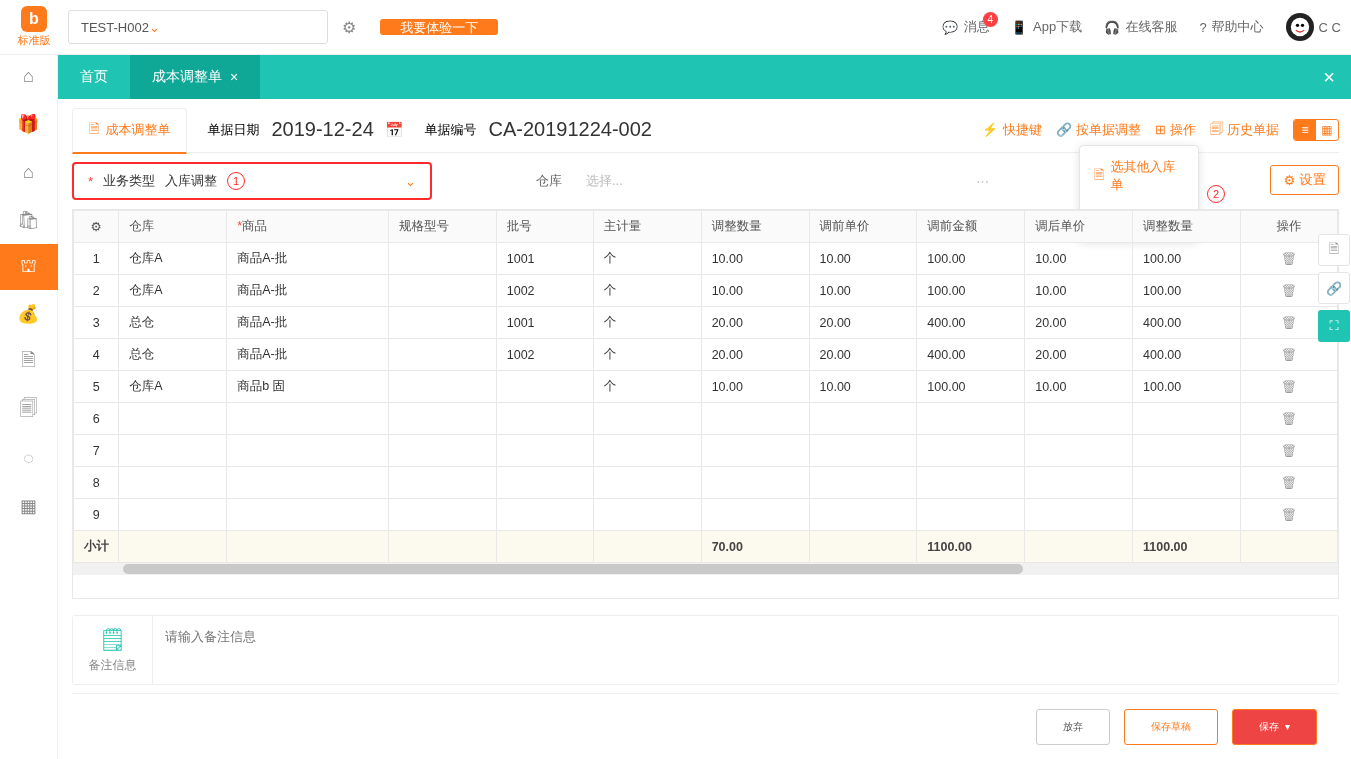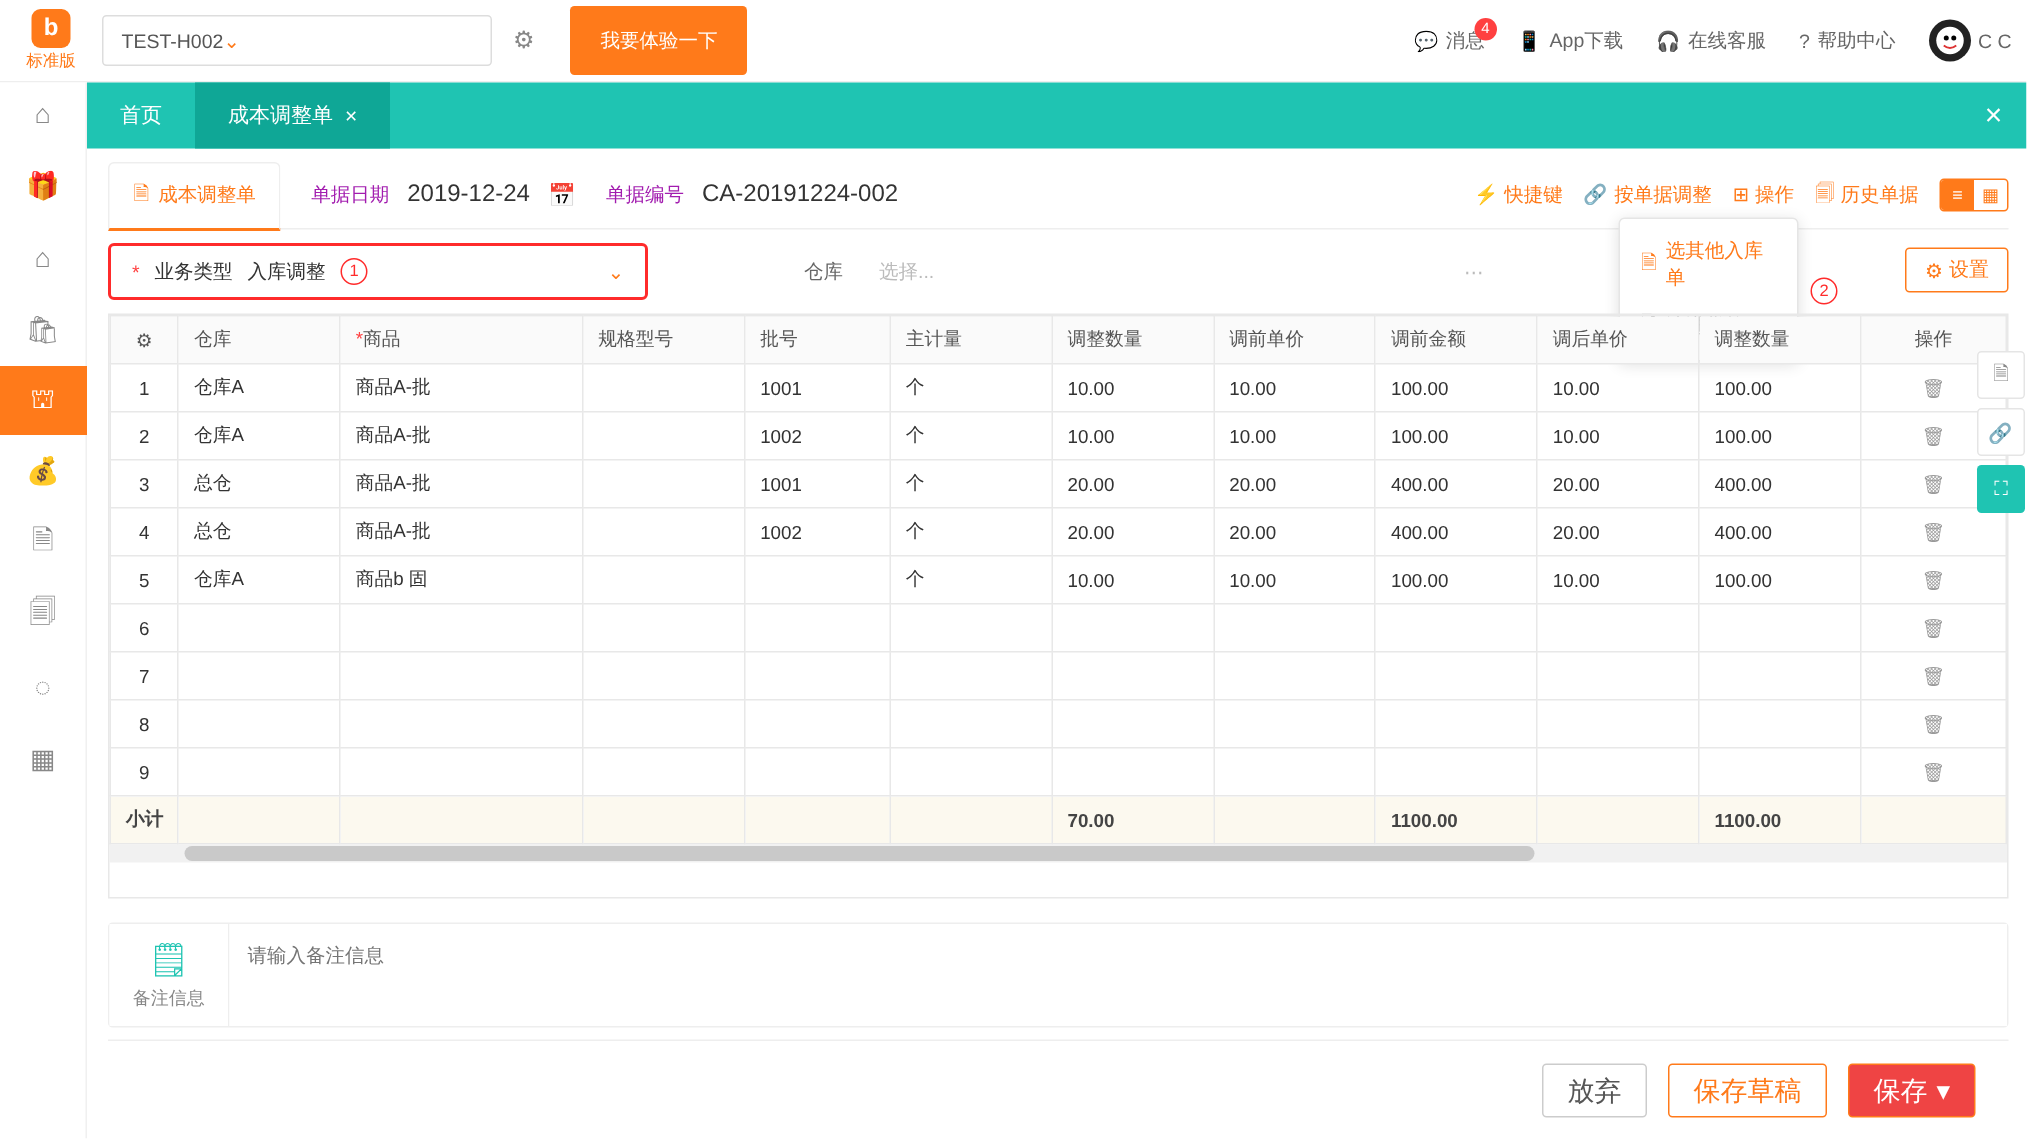--- a/index.html
+++ b/index.html
@@ -5,40 +5,40 @@
 *{box-sizing:border-box;margin:0;padding:0;font-family:"Microsoft YaHei","PingFang SC",Arial,sans-serif}
 body{background:#fff;font-size:13px;color:#333;overflow:hidden}
 .app{width:1351px;height:759px;display:flex;flex-direction:column}
 .topbar{height:55px;display:flex;align-items:center;padding:0 10px;border-bottom:1px solid #eee}
 .logo-box{width:48px;display:flex;flex-direction:column;align-items:center;gap:1px}
 .logo{width:26px;height:26px;border-radius:6px;background:#ff7a1a;display:flex;align-items:center;justify-content:center;color:#fff;font-weight:bold;font-size:16px}
 .logo-sub{font-size:11px;color:#ff7a1a}
 .org-select{width:260px;height:34px;border:1px solid #ddd;border-radius:3px;display:flex;align-items:center;padding:0 12px;margin-left:10px;color:#555}
 .org-select .chev{color:#ff7a1a}
 .gear-top{margin-left:14px;color:#888;font-size:16px}
-.cta{margin-left:24px;background:#ff7a1a;color:#fff;border:none;height:46px;padding:0 20px;border-radius:3px;font-size:13px}
+.cta{margin-left:24px;background:#ff7a1a;color:#fff;border:none;height:16px;padding:0 20px;border-radius:3px;font-size:13px}
 .top-right{margin-left:auto;display:flex;align-items:center;gap:22px;color:#666}
 .tr-item{display:flex;align-items:center;gap:5px;position:relative}
 .badge{position:absolute;top:-6px;right:-8px;background:#ff4040;color:#fff;font-size:10px;border-radius:8px;min-width:15px;height:15px;display:flex;align-items:center;justify-content:center;padding:0 3px}
 .avatar{width:28px;height:28px;border-radius:50%;background:#222;display:flex;align-items:center;justify-content:center}
 .avatar svg{width:20px;height:20px}
 .main{flex:1;display:flex;min-height:0}
 .leftnav{width:58px;background:#fff;display:flex;flex-direction:column;align-items:center;padding-top:10px;gap:26px;border-right:1px solid #f0f0f0}
 .nav-ic{width:22px;height:22px;color:#888;display:flex;align-items:center;justify-content:center;font-size:18px}
 .nav-ic.active{background:#ff7a1a;color:#fff;width:58px;height:46px;margin-top:-13px;margin-bottom:-13px}
 .content{flex:1;display:flex;flex-direction:column;min-width:0}
 .tabbar{height:44px;background:#1fc4b2;display:flex;align-items:center}
 .tab{height:44px;padding:0 22px;display:flex;align-items:center;color:#fff;gap:8px;font-size:14px}
 .tab.active{background:#0fa796}
 .tab-close{margin-left:auto;width:44px;display:flex;align-items:center;justify-content:center;color:#fff;font-size:20px}
 .doc{flex:1;padding:8px 12px 0 14px;display:flex;flex-direction:column;min-height:0}
 .doc-header{display:flex;align-items:center;height:46px;gap:12px;border-bottom:1px solid #eee}
 .doc-tab{height:46px;display:flex;align-items:center;gap:6px;color:#ff7a1a;padding:0 16px;border:1px solid #eee;border-bottom:2px solid #ff7a1a;border-top-left-radius:4px;border-top-right-radius:4px;background:#fff;position:relative;top:1px}
-.hdr-lbl{color:#a21caf;margin-left:8px}
-.hdr-val{color:#333;font-size:16px}
+.hdr-lbl{color:#000000;margin-left:8px}
+.hdr-val{color:#333;font-size:20px}
 .cal-ic{color:#ff7a1a;font-size:15px}
 .hdr-right{margin-left:auto;display:flex;align-items:center;gap:14px;color:#ff7a1a;font-size:13px}
 .hdr-btn{display:flex;align-items:center;gap:4px}
 .view-toggle{display:flex;border:1px solid #ff7a1a;border-radius:3px;overflow:hidden}
 .vt{width:22px;height:20px;display:flex;align-items:center;justify-content:center;font-size:12px}
 .vt.active{background:#ff7a1a;color:#fff}
 .filter-row{display:flex;align-items:center;height:56px;gap:24px;position:relative}
 .biz-box{border:2px solid #ff2b2b;border-radius:4px;height:38px;width:360px;display:flex;align-items:center;padding:0 14px;gap:10px;color:#333}
 .req{color:#ff4040}
 .biz-box .chev{margin-left:auto;color:#ff7a1a}
@@ -63,21 +63,21 @@
 .col-op{width:90px;text-align:center}
 .trash{color:#999}
 .subtotal td{background:#fcf9ef;font-weight:bold;color:#444}
 .hscroll{height:12px;background:#f1f1f1;position:relative}
 .hscroll-thumb{position:absolute;left:50px;top:1px;height:10px;width:900px;background:#c9c9c9;border-radius:5px}
 .remark{display:flex;margin-top:16px;border:1px solid #eee;border-radius:3px;height:70px}
 .remark-l{width:80px;background:#fff;display:flex;flex-direction:column;align-items:center;justify-content:center;gap:4px;color:#888;font-size:12px;border-right:1px solid #eee}
 .remark-ic{color:#1fc4b2;font-size:22px}
 .remark-in{flex:1;border:none;padding:12px;font-size:13px;color:#bbb;resize:none;outline:none}
 .footer{height:66px;display:flex;align-items:center;justify-content:flex-end;gap:14px;padding:0 22px;border-top:1px solid #eee;margin-top:8px}
-.btn{height:36px;padding:0 16px;border-radius:3px;font-size:18px;display:flex;align-items:center;gap:6px;cursor:pointer}
+.btn{height:36px;padding:0 26px;border-radius:3px;font-size:10px;display:flex;align-items:center;gap:6px;cursor:pointer}
 .btn-ghost{background:#fff;border:1px solid #ccc;color:#555}
 .btn-outline{background:#fff;border:1px solid #ff7a1a;color:#ff7a1a}
 .btn-prim{background:#ef4444;border:1px solid #ff7a1a;color:#fff}
 </style>
 </head>
 <body>
 
 <div class="app">
   <div class="topbar">
     <div class="logo-box">

